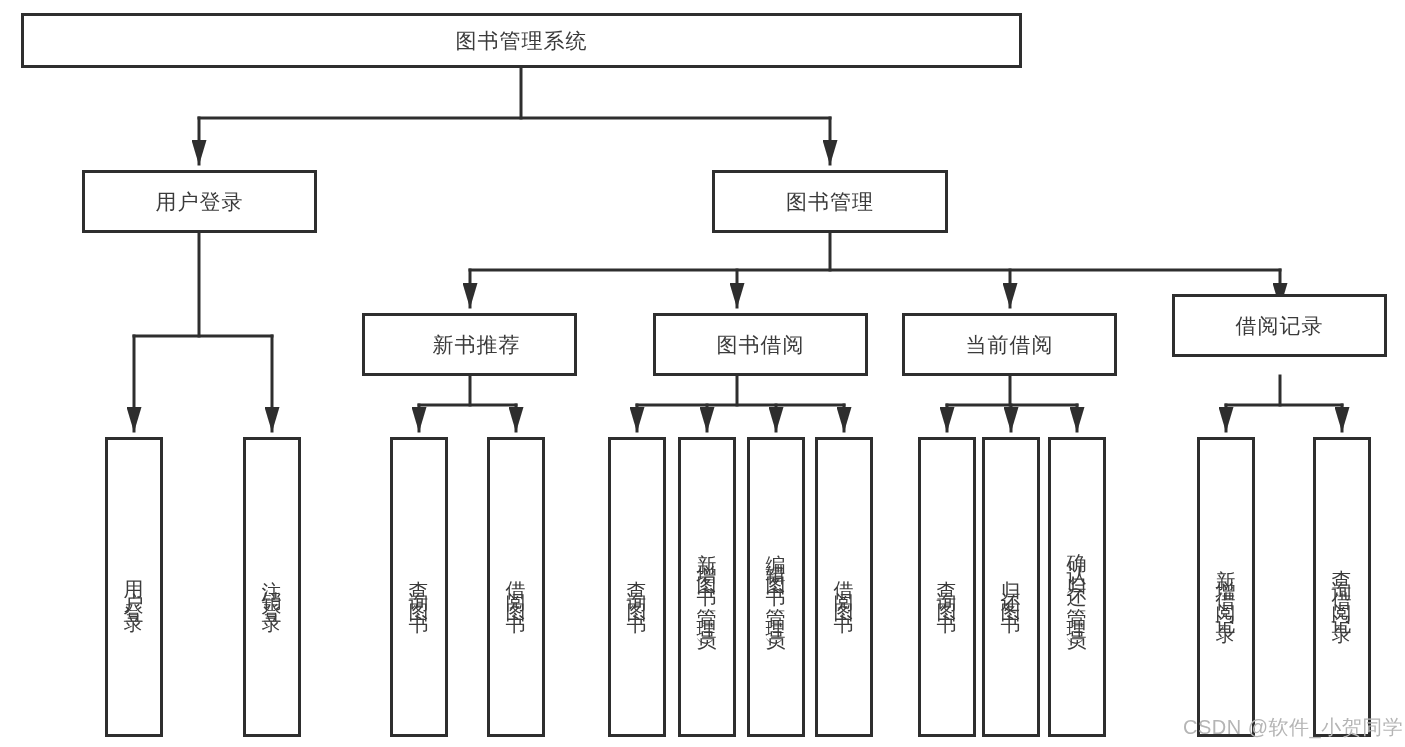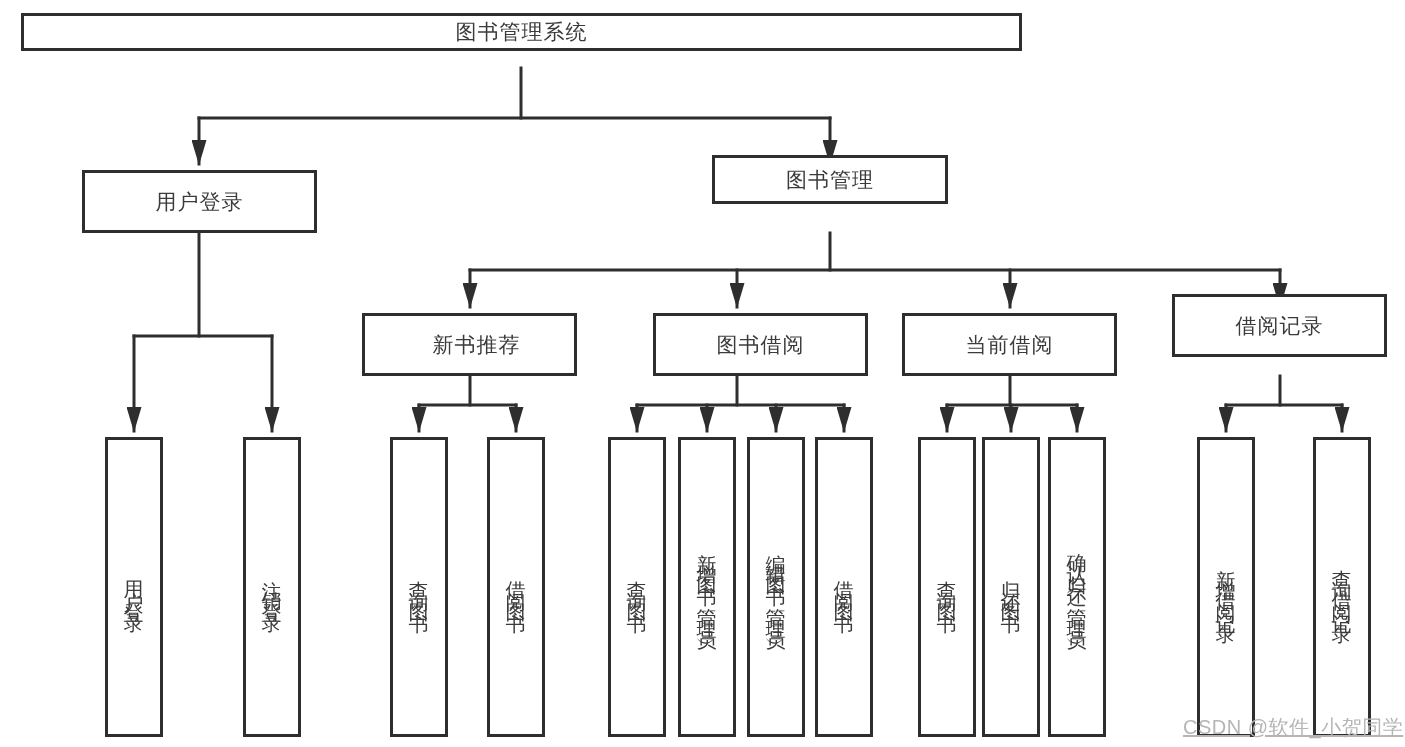--- a/index.html
+++ b/index.html
@@ -24,21 +24,21 @@
     writing-mode: vertical-rl;
     text-orientation: mixed;
     font-size: 20px;
     letter-spacing: 11px;
     line-height: 1;
     white-space: nowrap;
   }
   .watermark {
     position: absolute; left: 1183px; top: 714px;
     font-size: 20px; color: #b5b5b5;
-    letter-spacing: 0.5px; white-space: nowrap; text-decoration: underline;
+    letter-spacing: 0.5px; white-space: nowrap;
   }
 </style>
 </head>
 <body>
 
 <div class="stage">
 
   <svg class="connectors" width="1405" height="747" viewBox="0 0 1405 747">
     <defs>
       <marker id="arrow" viewBox="0 0 8.4 5" markerWidth="8.4" markerHeight="5" refX="8" refY="2.5" orient="auto">
@@ -96,28 +96,28 @@
 
       <g>
         <line x1="1280" y1="376" x2="1280" y2="405"></line>
         <line x1="1226" y1="405" x2="1342" y2="405"></line>
         <line x1="1226" y1="405" x2="1226" y2="431" marker-end="url(#arrow)"></line>
         <line x1="1342" y1="405" x2="1342" y2="431" marker-end="url(#arrow)"></line>
       </g>
     </g>
   </svg>
 
-  <div class="node h-node" style="left:21px; top:13px; width:1001px; height:38px;">
+  <div class="node h-node" style="left:21px; top:13px; width:1001px; height:55px;">
     <span>图书管理系统</span>
   </div>
 
   <div class="node h-node" style="left:82px; top:170px; width:235px; height:63px;">
     <span>用户登录</span>
   </div>
-  <div class="node h-node" style="left:712px; top:155px; width:236px; height:49px;">
+  <div class="node h-node" style="left:712px; top:170px; width:236px; height:63px;">
     <span>图书管理</span>
   </div>
 
   <div class="node h-node" style="left:362px; top:313px; width:215px; height:63px;padding-left:14px;">
     <span>新书推荐</span>
   </div>
   <div class="node h-node" style="left:630px; top:313px; width:215px; height:63px;margin-left:23px;">
     <span>图书借阅</span>
   </div>
   <div class="node h-node" style="left:902px; top:313px; width:215px; height:63px;">

